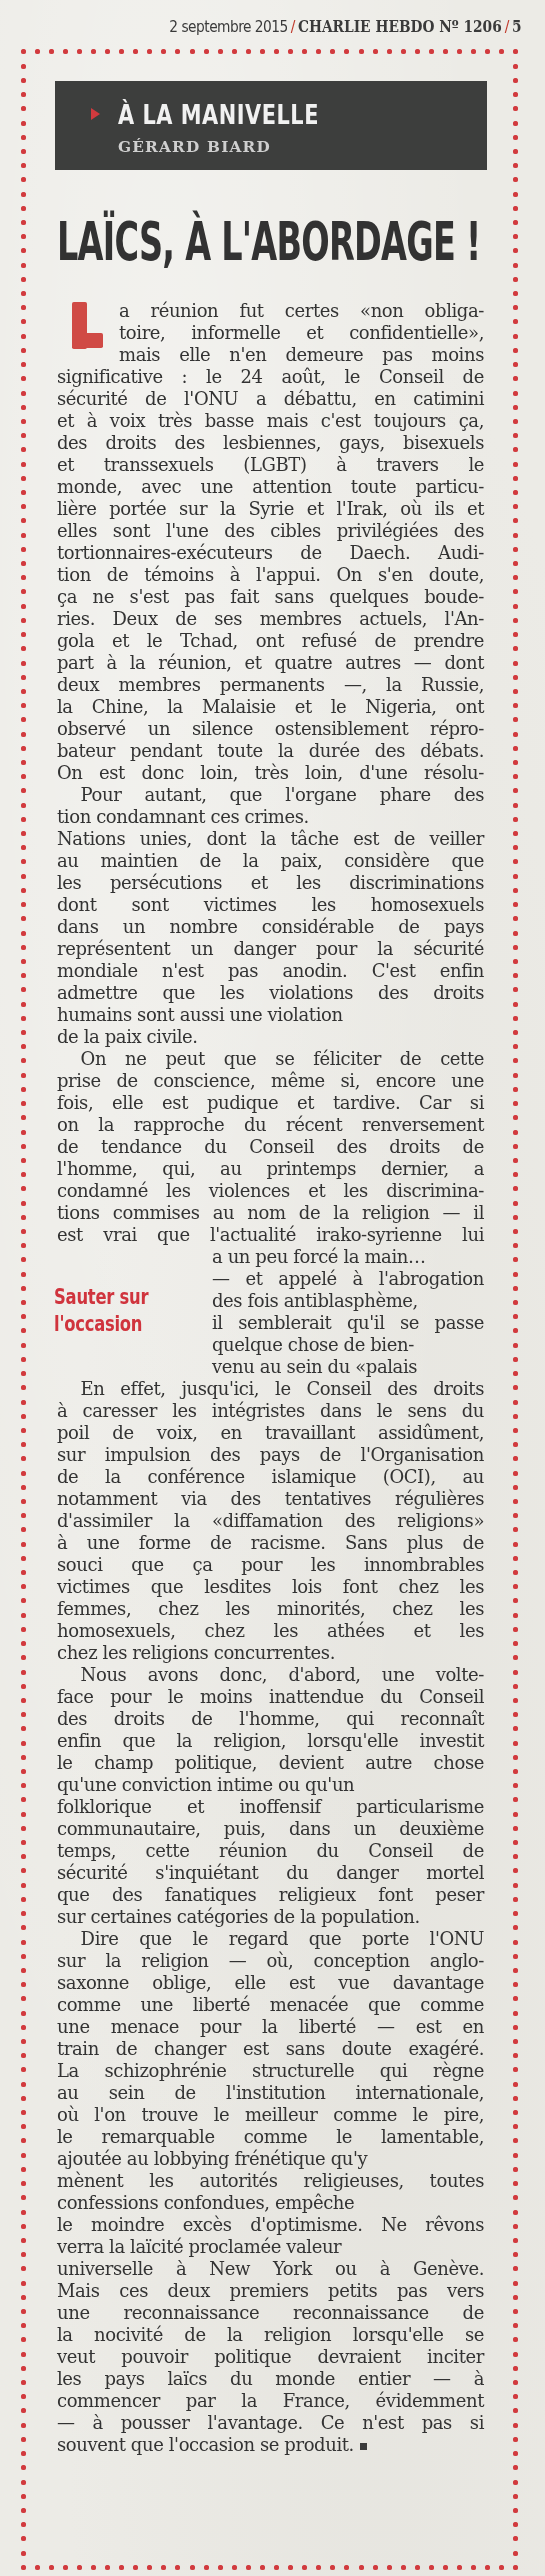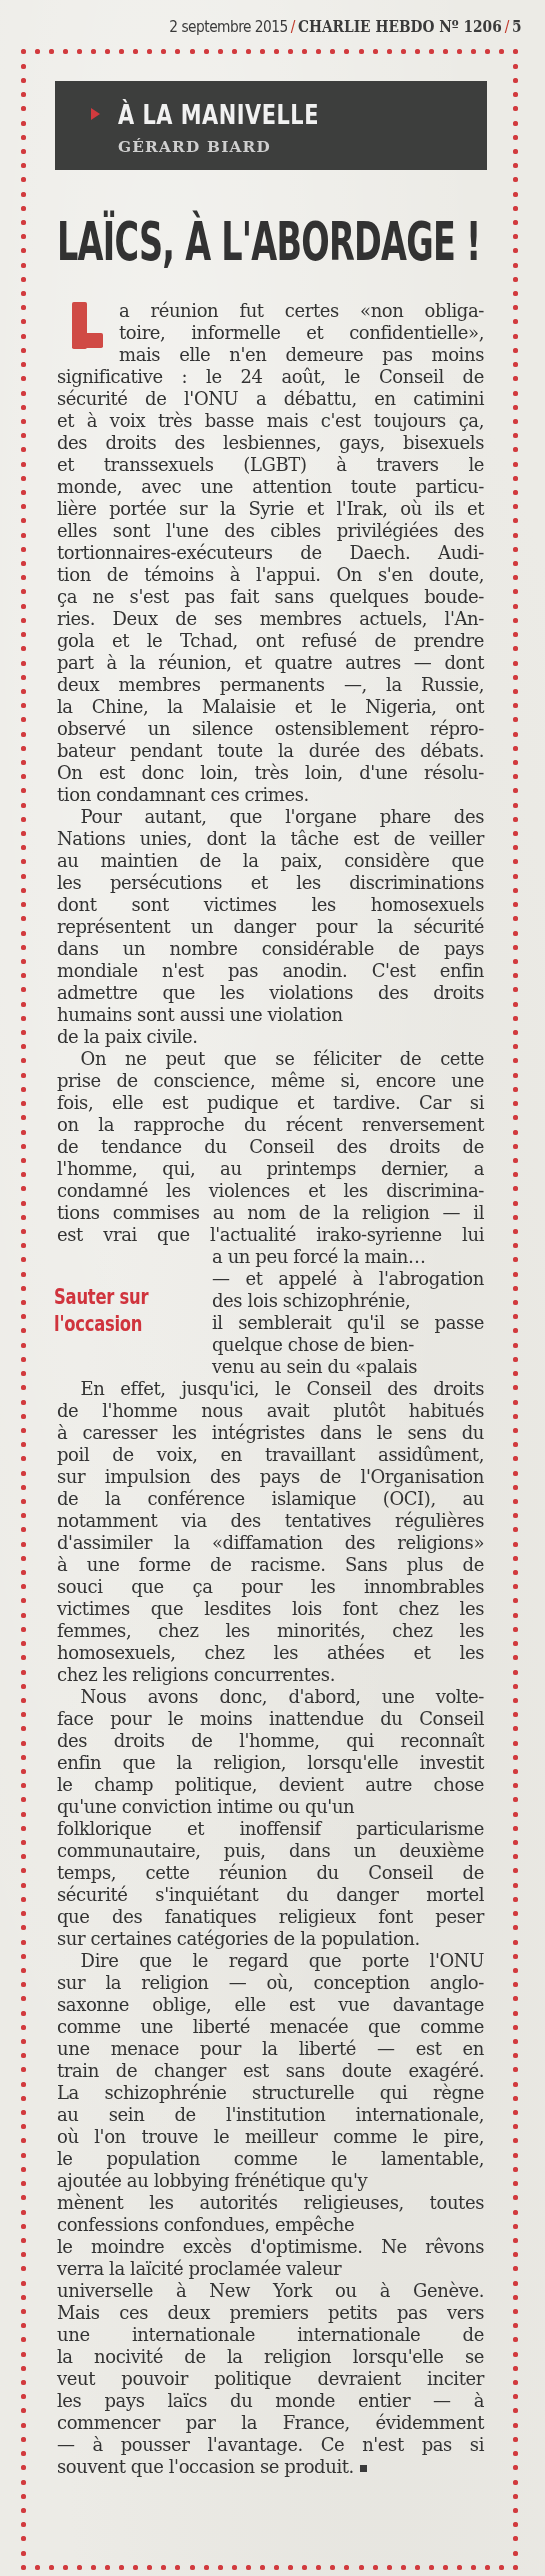--- a/index.html
+++ b/index.html
@@ -542,49 +542,48 @@
     <div class="line "><span>tion de témoins à l'appui. On s'en doute,</span></div>
     <div class="line "><span>ça ne s'est pas fait sans quelques boude-</span></div>
     <div class="line "><span>ries. Deux de ses membres actuels, l'An-</span></div>
     <div class="line "><span>gola et le Tchad, ont refusé de prendre</span></div>
     <div class="line "><span>part à la réunion, et quatre autres — dont</span></div>
     <div class="line "><span>deux membres permanents —, la Russie,</span></div>
     <div class="line "><span>la Chine, la Malaisie et le Nigeria, ont</span></div>
     <div class="line "><span>observé un silence ostensiblement répro-</span></div>
     <div class="line "><span>bateur pendant toute la durée des débats.</span></div>
     <div class="line "><span>On est donc loin, très loin, d'une résolu-</span></div>
+    <div class="line indent-para"><span>Pour autant, que l'organe phare des</span></div>
     <div class="line last"><span>tion condamnant ces crimes.</span></div>
-    <div class="line indent-para"><span>Pour autant, que l'organe phare des</span></div>
     <div class="line "><span>Nations unies, dont la tâche est de veiller</span></div>
     <div class="line "><span>au maintien de la paix, considère que</span></div>
     <div class="line "><span>les persécutions et les discriminations</span></div>
     <div class="line "><span>dont sont victimes les homosexuels</span></div>
+    <div class="line "><span>dans un nombre considérable de pays</span></div>
     <div class="line "><span>représentent un danger pour la sécurité</span></div>
-    <div class="line "><span>dans un nombre considérable de pays</span></div>
     <div class="line "><span>mondiale n'est pas anodin. C'est enfin</span></div>
     <div class="line "><span>admettre que les violations des droits</span></div>
     <div class="line last"><span>humains sont aussi une violation</span></div>
     <div class="line last"><span>de la paix civile.</span></div>
     <div class="line indent-para"><span>On ne peut que se féliciter de cette</span></div>
     <div class="line "><span>prise de conscience, même si, encore une</span></div>
     <div class="line "><span>fois, elle est pudique et tardive. Car si</span></div>
     <div class="line "><span>on la rapproche du récent renversement</span></div>
     <div class="line "><span>de tendance du Conseil des droits de</span></div>
     <div class="line "><span>l'homme, qui, au printemps dernier, a</span></div>
     <div class="line "><span>condamné les violences et les discrimina-</span></div>
     <div class="line "><span>tions commises au nom de la religion — il</span></div>
     <div class="line "><span>est vrai que l'actualité irako-syrienne lui</span></div>
     <div class="line pull-indent last"><span>a un peu forcé la main…</span></div>
     <div class="line pull-indent"><span>— et appelé à l'abrogation</span></div>
-    <div class="line pull-indent last"><span>des lois schizophrénie,</span></div>
+    <div class="line pull-indent last"><span>des fois antiblasphème,</span></div>
     <div class="line pull-indent"><span>il semblerait qu'il se passe</span></div>
     <div class="line pull-indent last"><span>quelque chose de bien-</span></div>
     <div class="line pull-indent last"><span>venu au sein du «palais</span></div>
     <div class="line indent-para"><span>En effet, jusqu'ici, le Conseil des droits</span></div>
-    <div class="line "><span>de l'homme nous avait plutôt habitués</span></div>
     <div class="line "><span>à caresser les intégristes dans le sens du</span></div>
     <div class="line "><span>poil de voix, en travaillant assidûment,</span></div>
     <div class="line "><span>sur impulsion des pays de l'Organisation</span></div>
     <div class="line "><span>de la conférence islamique (OCI), au</span></div>
     <div class="line "><span>notamment via des tentatives régulières</span></div>
     <div class="line "><span>d'assimiler la «diffamation des religions»</span></div>
     <div class="line "><span>à une forme de racisme. Sans plus de</span></div>
     <div class="line "><span>souci que ça pour les innombrables</span></div>
     <div class="line "><span>victimes que lesdites lois font chez les</span></div>
     <div class="line "><span>femmes, chez les minorités, chez les</span></div>
@@ -604,29 +603,29 @@
     <div class="line last"><span>sur certaines catégories de la population.</span></div>
     <div class="line indent-para"><span>Dire que le regard que porte l'ONU</span></div>
     <div class="line "><span>sur la religion — où, conception anglo-</span></div>
     <div class="line "><span>saxonne oblige, elle est vue davantage</span></div>
     <div class="line "><span>comme une liberté menacée que comme</span></div>
     <div class="line "><span>une menace pour la liberté — est en</span></div>
     <div class="line "><span>train de changer est sans doute exagéré.</span></div>
     <div class="line "><span>La schizophrénie structurelle qui règne</span></div>
     <div class="line "><span>au sein de l'institution internationale,</span></div>
     <div class="line "><span>où l'on trouve le meilleur comme le pire,</span></div>
-    <div class="line "><span>le population comme le lamentable,</span></div>
+    <div class="line "><span>le remarquable comme le lamentable,</span></div>
     <div class="line last"><span>ajoutée au lobbying frénétique qu'y</span></div>
     <div class="line "><span>mènent les autorités religieuses, toutes</span></div>
     <div class="line last"><span>confessions confondues, empêche</span></div>
     <div class="line "><span>le moindre excès d'optimisme. Ne rêvons</span></div>
     <div class="line last"><span>verra la laïcité proclamée valeur</span></div>
     <div class="line "><span>universelle à New York ou à Genève.</span></div>
     <div class="line "><span>Mais ces deux premiers petits pas vers</span></div>
-    <div class="line "><span>une internationale internationale de</span></div>
+    <div class="line "><span>une reconnaissance reconnaissance de</span></div>
     <div class="line "><span>la nocivité de la religion lorsqu'elle se</span></div>
     <div class="line "><span>veut pouvoir politique devraient inciter</span></div>
     <div class="line "><span>les pays laïcs du monde entier — à</span></div>
     <div class="line "><span>commencer par la France, évidemment</span></div>
     <div class="line "><span>— à pousser l'avantage. Ce n'est pas si</span></div>
     <div class="line last end"><span>souvent que l'occasion se produit.</span><span class="end-mark"></span></div>
   </div>
 
 <div class="pullquote">
   <div>Sauter sur</div>

